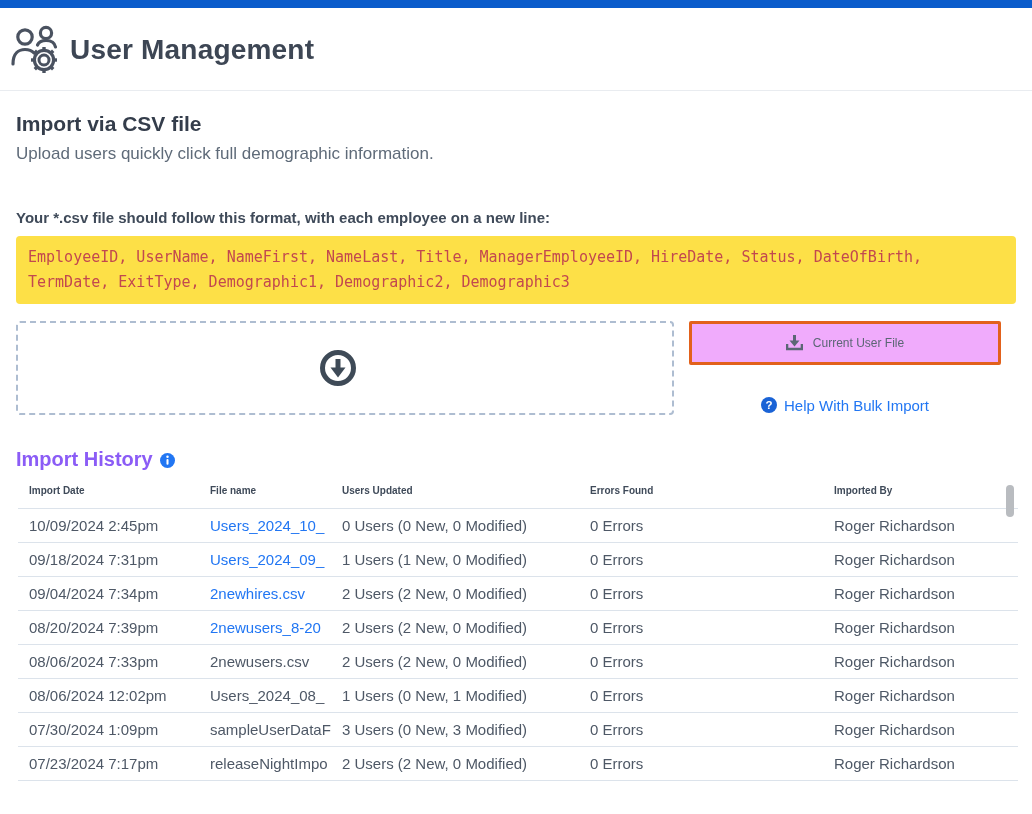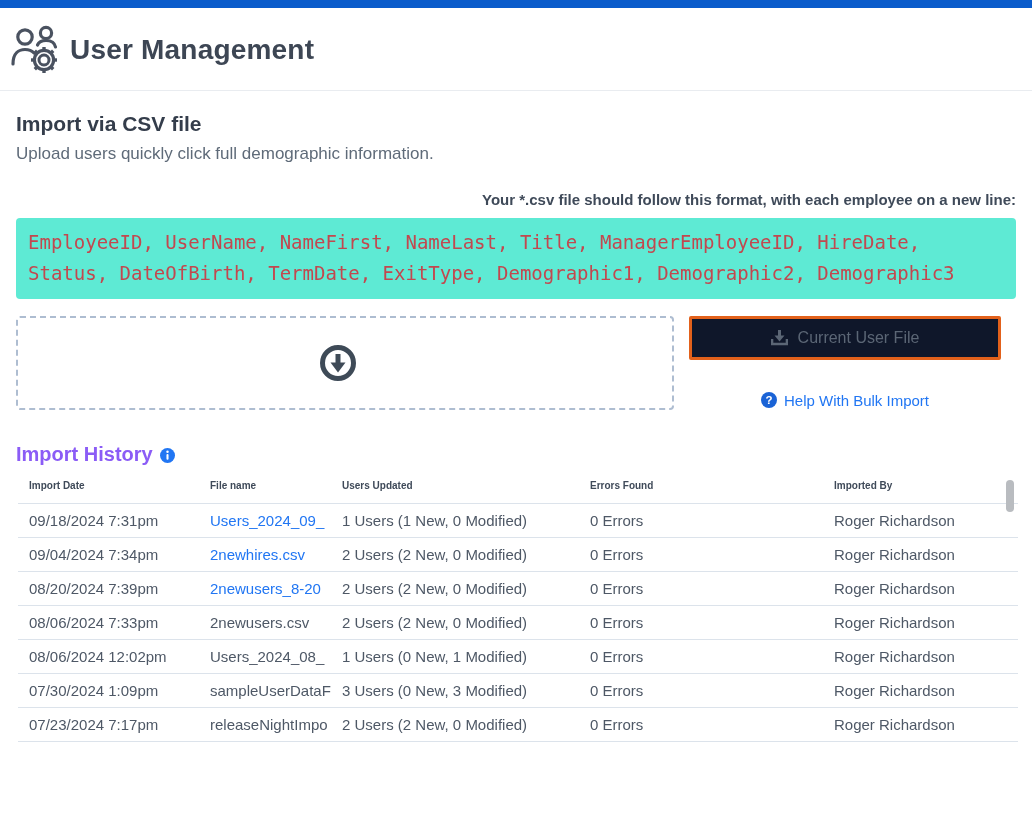--- a/index.html
+++ b/index.html
@@ -20,52 +20,52 @@
     border-bottom: 1px solid #e9ecf0;
   }
   .app-header .hdr-icon { width: 50px; height: 52px; margin-right: 10px; flex: 0 0 auto; }
   .app-title { font-size: 28px; font-weight: bold; color: #3d4654; letter-spacing: .2px; }
 
   .content { padding: 0 16px; }
 
   
   .section-heading { font-size: 21px; font-weight: bold; color: #343d4b; margin-top: 21px; }
   .section-sub { font-size: 17px; color: #5f6b79; margin-top: 8px; }
-  .format-label { font-size: 15px; font-weight: bold; color: #3f4a59; margin-top: 27px; text-align: right; }
+  .format-label { font-size: 15px; font-weight: bold; color: #3f4a59; margin-top: 45px; }
   .code-block {
     margin-top: 10px;
-    background: #5eead4;
+    background: #fde047;
     border-radius: 4px;
     padding: 9px 12px;
     font-family: "DejaVu Sans Mono", monospace;
-    font-size: 19px;
+    font-size: 15px;
     line-height: 1.65;
     color: #c2484f;
   }
 
   
   .upload-row { display: flex; margin-top: 17px; }
   .dropzone {
     width: 658px; height: 94px;
     border: 2px dashed #aebdd1;
     border-radius: 4px;
     display: flex; align-items: center; justify-content: center;
     cursor: pointer;
   }
   .dropzone .dz-icon { width: 36px; height: 36px; margin-right: 14px; }
   .dropzone .dz-label { font-size: 15px; color: #55606e; }
 
   .upload-right { flex: 1; display: flex; flex-direction: column; align-items: center; }
   .current-file-btn {
     width: 312px; height: 44px;
-    background: #0f172a;
+    background: #f0abfc;
     border: 3px solid #e2611b;
     border-radius: 2px;
     display: flex; align-items: center; justify-content: center;
-    font-size: 16px; color: #5b6675;
+    font-size: 12px; color: #5b6675;
     font-family: "Liberation Sans", sans-serif;
     cursor: pointer;
   }
   .current-file-btn .dl-icon { width: 17px; height: 17px; margin-right: 10px; }
   .help-link {
     margin-top: 32px;
     display: flex; align-items: center;
     font-size: 15px; color: #2176f3;
     text-decoration: none; cursor: pointer;
   }
@@ -198,20 +198,27 @@
         <tr>
           <th>Import Date</th>
           <th>File name</th>
           <th>Users Updated</th>
           <th>Errors Found</th>
           <th>Imported By</th>
         </tr>
       </thead>
       <tbody>
         <tr>
+          <td>10/09/2024 2:45pm</td>
+          <td class="file-cell"><span class="file-link">Users_2024_10_</span></td>
+          <td>0 Users (0 New, 0 Modified)</td>
+          <td>0 Errors</td>
+          <td>Roger Richardson</td>
+        </tr>
+        <tr>
           <td>09/18/2024 7:31pm</td>
           <td class="file-cell"><span class="file-link">Users_2024_09_</span></td>
           <td>1 Users (1 New, 0 Modified)</td>
           <td>0 Errors</td>
           <td>Roger Richardson</td>
         </tr>
         <tr>
           <td>09/04/2024 7:34pm</td>
           <td class="file-cell"><span class="file-link">2newhires.csv</span></td>
           <td>2 Users (2 New, 0 Modified)</td>

